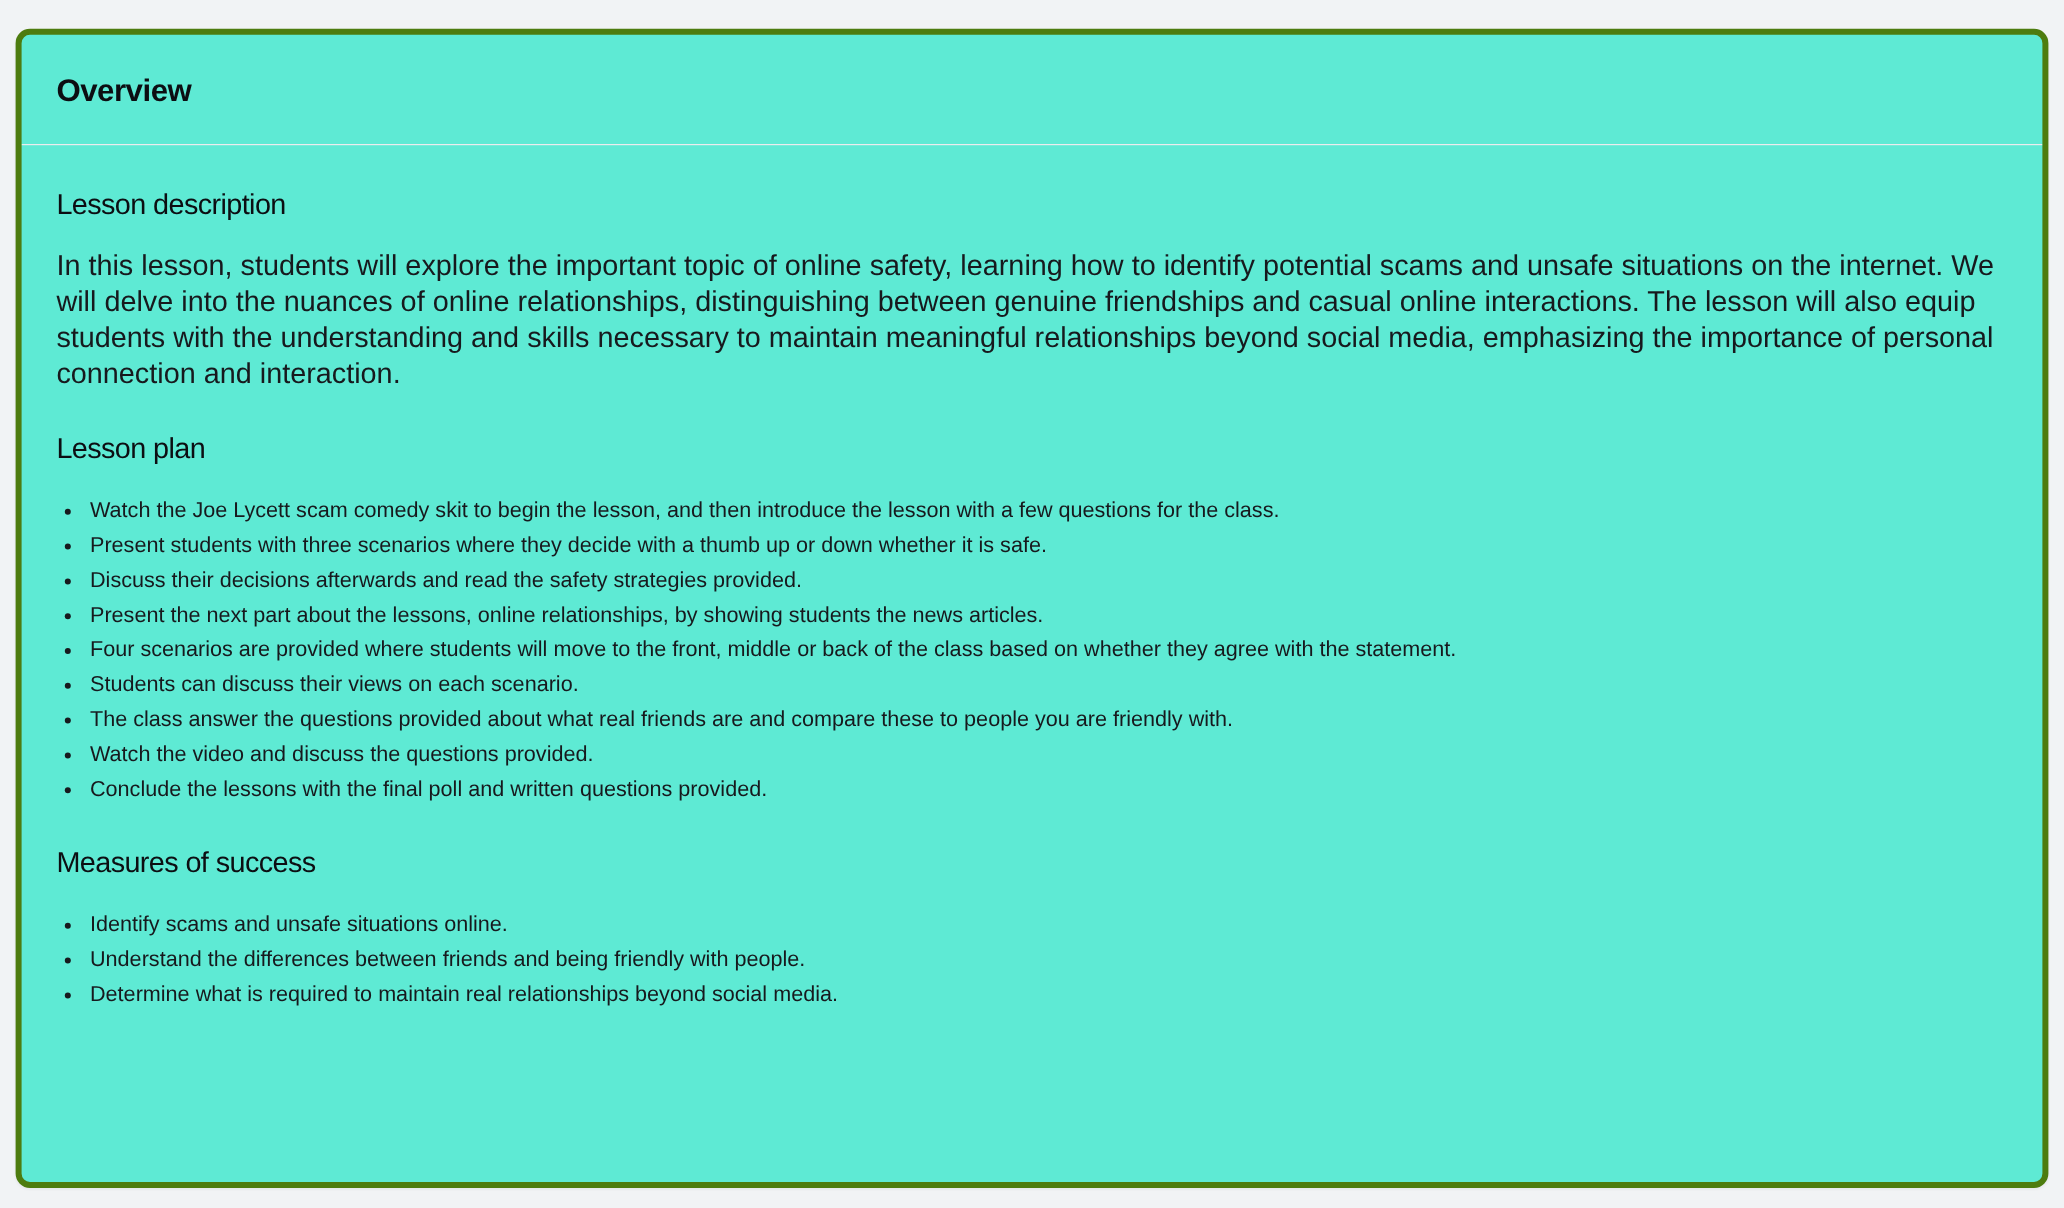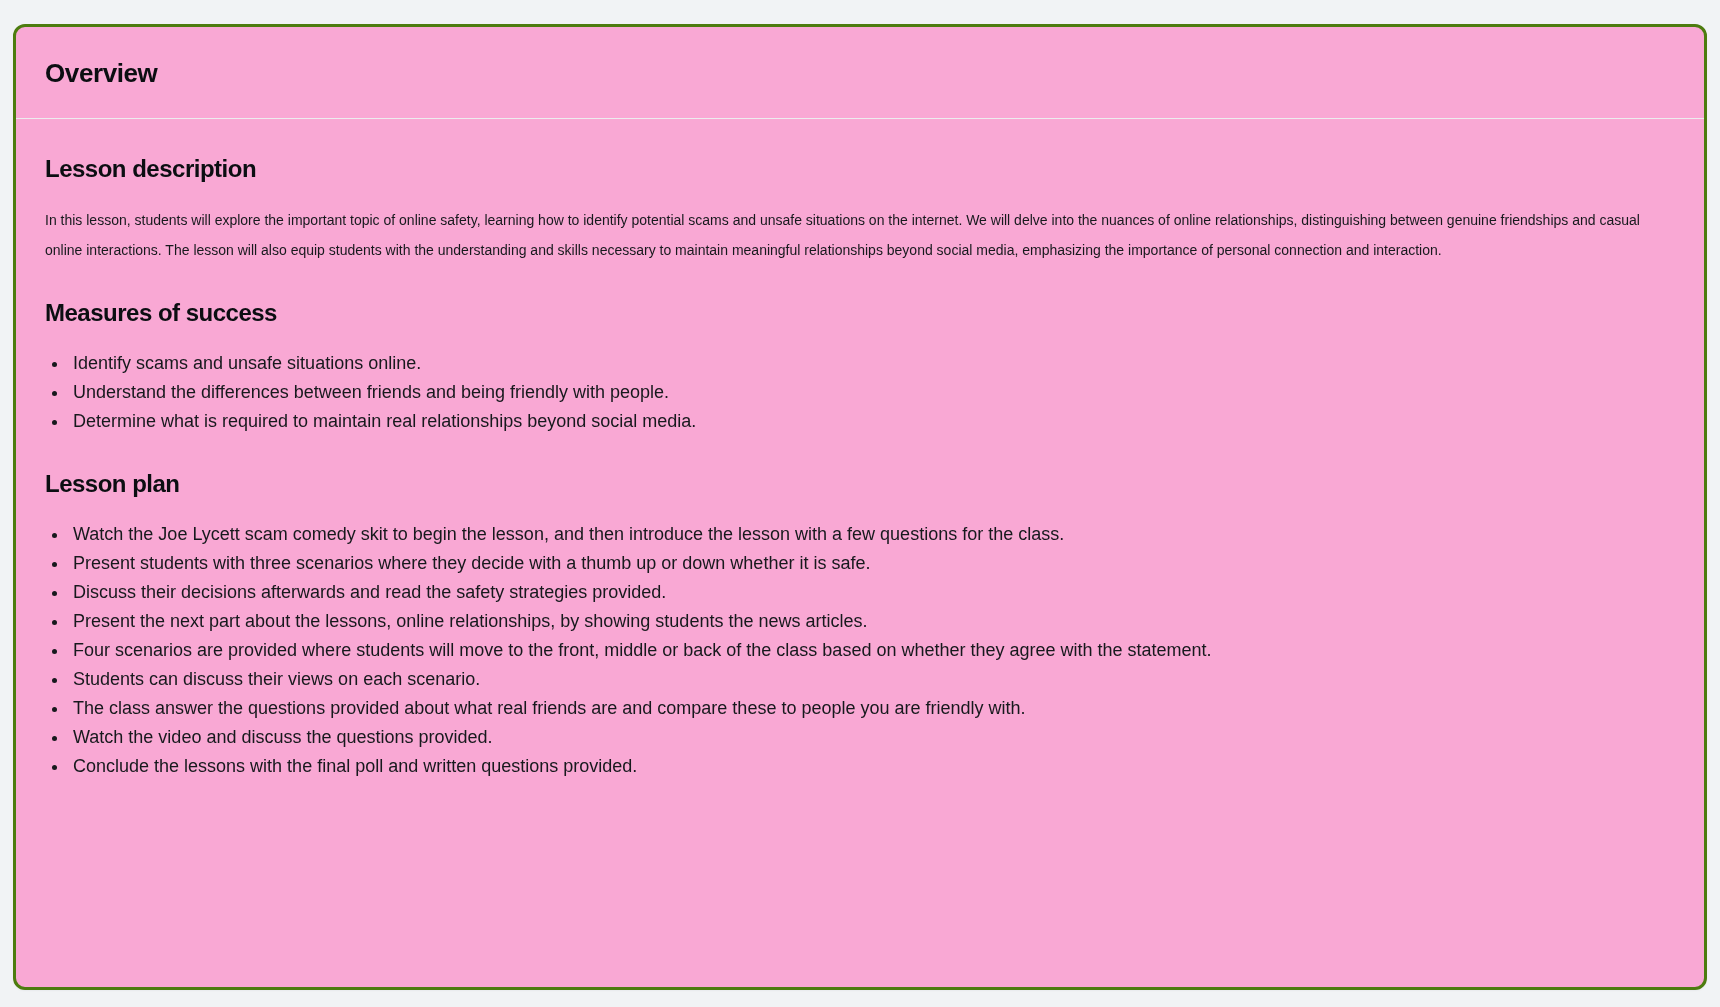--- a/index.html
+++ b/index.html
@@ -8,22 +8,22 @@
     width: 1720px;
     height: 1007px;
     background: #f1f3f5;
     font-family: "Liberation Sans", sans-serif;
     color: #16181c;
     -webkit-font-smoothing: antialiased;
   }
   .card {
     margin: 24px 13px 0 13px;
     height: 966px;
-    background: #f9a8d4;
-    border: 3px solid #4d7c0f;
+    background: #5eead4;
+    border: 5px solid #4d7c0f;
     border-radius: 12px;
     box-shadow: 0 1px 2px rgba(16, 24, 40, 0.04);
     overflow: hidden;
   }
   .card-header {
     padding: 31px 29px 30px 29px;
     border-bottom: 1px solid #ececee;
   }
   .card-title {
     margin: 0;
@@ -33,27 +33,27 @@
     letter-spacing: -0.4px;
     color: #0c0e12;
   }
   .card-body {
     padding: 2px 29px 32px 29px;
   }
   .section-heading {
     margin: 34px 0 0 0;
     font-size: 24px;
     line-height: 28px;
-    font-weight: 700;
+    font-weight: 400;
     letter-spacing: -0.5px;
     color: #0c0e12;
   }
   .section-paragraph {
     margin: 22px 8px 0 0;
-    font-size: 14px;
+    font-size: 24px;
     line-height: 30px;
     color: #17191d;
     max-width: 1640px;
   }
   .section-list {
     margin: 22px 0 0 0;
     padding: 0 0 0 24px;
     font-size: 18px;
     line-height: 29px;
     color: #17191d;
@@ -74,37 +74,37 @@
 
   <div class="card-body">
 
     <section>
       <h2 class="section-heading">Lesson description</h2>
       <p class="section-paragraph">In this lesson, students will explore the important topic of online safety, learning how to identify potential scams and unsafe situations on the internet. We will delve into the nuances of online relationships, distinguishing between genuine friendships and casual online interactions. The lesson will also equip students with the understanding and skills necessary to maintain meaningful relationships beyond social media, emphasizing the importance of personal connection and interaction.</p>
     </section>
 
 
     <section>
-      <h2 class="section-heading">Measures of success</h2>
-      <ul class="section-list">
-        <li>Identify scams and unsafe situations online.</li>
-        <li>Understand the differences between friends and being friendly with people.</li>
-        <li>Determine what is required to maintain real relationships beyond social media.</li>
-      </ul>
-    </section>
-
-    <section>
       <h2 class="section-heading">Lesson plan</h2>
       <ul class="section-list">
         <li>Watch the Joe Lycett scam comedy skit to begin the lesson, and then introduce the lesson with a few questions for the class.</li>
         <li>Present students with three scenarios where they decide with a thumb up or down whether it is safe.</li>
         <li>Discuss their decisions afterwards and read the safety strategies provided.</li>
         <li>Present the next part about the lessons, online relationships, by showing students the news articles.</li>
         <li>Four scenarios are provided where students will move to the front, middle or back of the class based on whether they agree with the statement.</li>
         <li>Students can discuss their views on each scenario.</li>
         <li>The class answer the questions provided about what real friends are and compare these to people you are friendly with.</li>
         <li>Watch the video and discuss the questions provided.</li>
         <li>Conclude the lessons with the final poll and written questions provided.</li>
       </ul>
     </section>
 
+    <section>
+      <h2 class="section-heading">Measures of success</h2>
+      <ul class="section-list">
+        <li>Identify scams and unsafe situations online.</li>
+        <li>Understand the differences between friends and being friendly with people.</li>
+        <li>Determine what is required to maintain real relationships beyond social media.</li>
+      </ul>
+    </section>
+
   </div>
 </div>
 
 </body></html>

